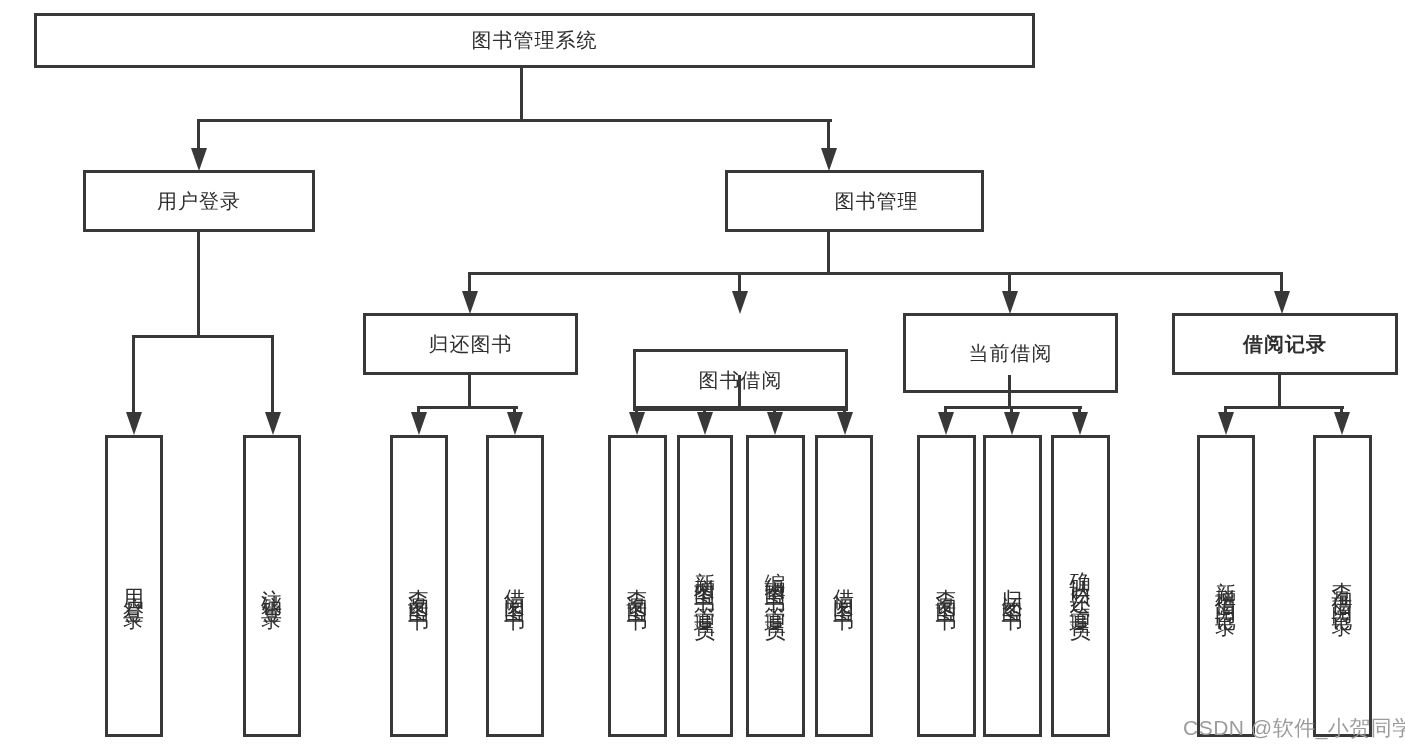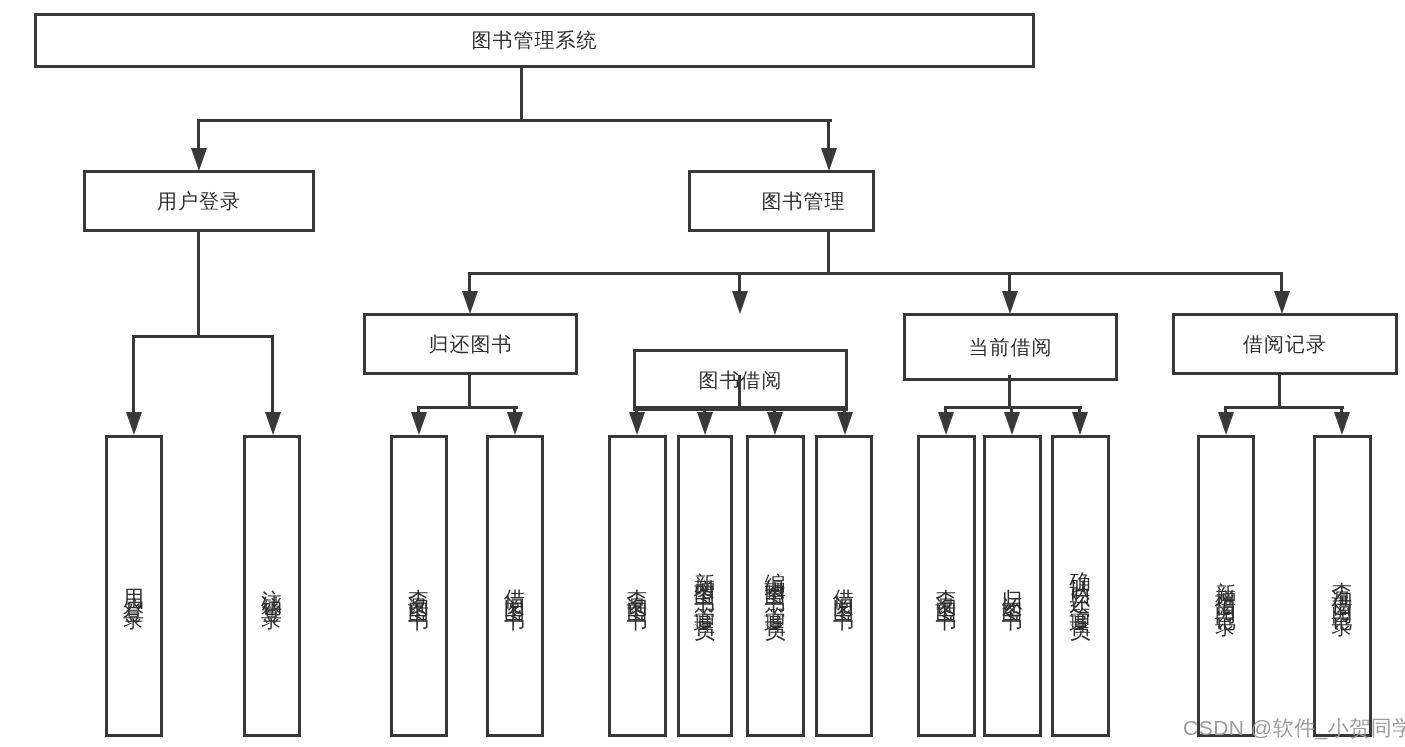--- a/index.html
+++ b/index.html
@@ -63,21 +63,21 @@
   <div class="vline" style="left:520px; top:68px; height:54px;"></div>
   <div class="hline" style="left:197px; top:119px; width:635px;"></div>
   <div class="vline" style="left:197px; top:119px; height:31px;"></div>
   <div class="arrow-down" style="left:191px; top:148px;"></div>
   <div class="vline" style="left:827px; top:119px; height:31px;"></div>
   <div class="arrow-down" style="left:821px; top:148px;"></div>
 
   <div class="box" style="left:83px; top:170px; width:232px; height:62px;">
     <span>用户登录</span>
   </div>
-  <div class="box" style="left:688px; top:170px; width:187px; height:62px;padding-left:44px;">
+  <div class="box" style="left:725px; top:170px; width:259px; height:62px;padding-left:44px;">
     <span>图书管理</span>
   </div>
 
   <div class="vline" style="left:197px; top:232px; height:106px;"></div>
   <div class="hline" style="left:132px; top:335px; width:142px;"></div>
   <div class="vline" style="left:132px; top:335px; height:79px;"></div>
   <div class="arrow-down" style="left:126px; top:412px;"></div>
   <div class="vline" style="left:271px; top:335px; height:79px;"></div>
   <div class="arrow-down" style="left:265px; top:412px;"></div>
 
@@ -91,24 +91,24 @@
   <div class="arrow-down" style="left:1002px; top:291px;"></div>
   <div class="vline" style="left:1280px; top:272px; height:22px;"></div>
   <div class="arrow-down" style="left:1274px; top:291px;"></div>
 
   <div class="box" style="left:363px; top:313px; width:215px; height:62px;">
     <span>归还图书</span>
   </div>
   <div class="box" style="left:633px; top:313px; width:215px; height:62px;margin-top:36px;">
     <span>图书借阅</span>
   </div>
-  <div class="box" style="left:903px; top:313px; width:215px; height:68px;">
+  <div class="box" style="left:903px; top:313px; width:215px; height:80px;">
     <span>当前借阅</span>
   </div>
-  <div class="box" style="left:1172px; top:313px; width:226px; height:62px;">
+  <div class="box" style="left:1172px; top:313px; width:226px; height:62px;font-weight:bold;">
     <span>借阅记录</span>
   </div>
 
   <div class="vline" style="left:468px; top:375px; height:34px;"></div>
   <div class="hline" style="left:417px; top:406px; width:101px;"></div>
   <div class="vline" style="left:417px; top:406px; height:9px;"></div>
   <div class="arrow-down" style="left:411px; top:412px;"></div>
   <div class="vline" style="left:513px; top:406px; height:9px;"></div>
   <div class="arrow-down" style="left:507px; top:412px;"></div>
 

